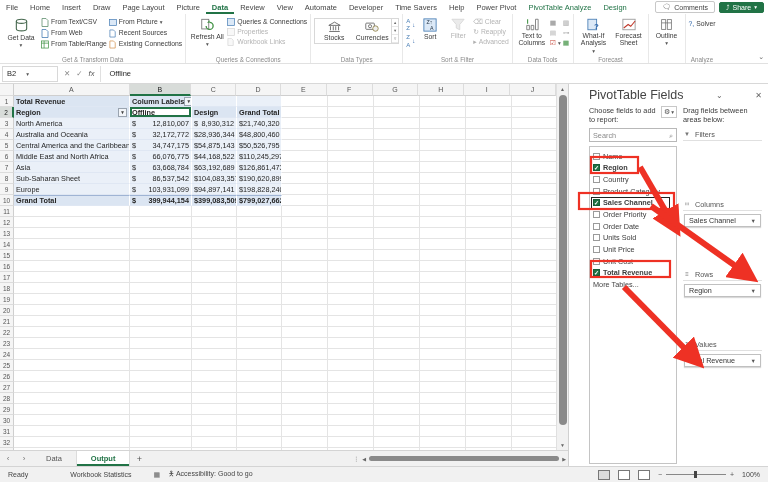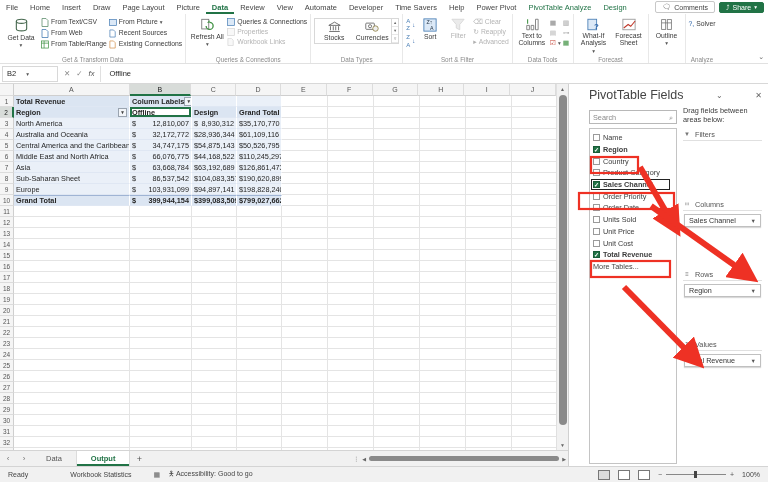--- a/index.html
+++ b/index.html
@@ -454,21 +454,21 @@
         <div class="cell pc acct " style="width: 62px;">
           <span>$</span>
           <span>12,810,007</span>
         </div>
         <div class="cell pc acct " style="width: 45px;">
           <span>$</span>
           <span>8,930,312</span>
         </div>
         <div class="cell pc acct " style="width: 45px;">
           <span>$</span>
-          <span>35,170,770</span>
+          <span>21,740,320</span>
         </div>
         <div class="cell" style="width: 46px;"></div>
         <div class="cell" style="width: 46px;"></div>
         <div class="cell" style="width: 46px;"></div>
         <div class="cell" style="width: 46px;"></div>
         <div class="cell" style="width: 46px;"></div>
         <div class="cell" style="width: 46px;"></div>
       </div>
       <div class="grow">
         <div class="rownum">4</div>
@@ -476,21 +476,21 @@
         <div class="cell pc acct " style="width: 62px;">
           <span>$</span>
           <span>32,172,772</span>
         </div>
         <div class="cell pc acct " style="width: 45px;">
           <span>$</span>
           <span>28,936,344</span>
         </div>
         <div class="cell pc acct " style="width: 45px;">
           <span>$</span>
-          <span>61,109,116</span>
+          <span>48,800,460</span>
         </div>
         <div class="cell" style="width: 46px;"></div>
         <div class="cell" style="width: 46px;"></div>
         <div class="cell" style="width: 46px;"></div>
         <div class="cell" style="width: 46px;"></div>
         <div class="cell" style="width: 46px;"></div>
         <div class="cell" style="width: 46px;"></div>
       </div>
       <div class="grow">
         <div class="rownum">5</div>
@@ -970,20 +970,27 @@
   </div>
 
   <div id="pane">
     <div id="panetitle">
       <span>PivotTable Fields</span>
       <span class="ic">⌄</span>
       <span class="ic">✕</span>
     </div>
     <div id="panecols">
       <div id="pleft">
+        <div id="chooser">
+          <span class="txt">Choose fields to add to report:</span>
+          <div id="gearbtn">
+              <span>⚙</span>
+              <span class="caret">▾</span>
+            </div>
+        </div>
         <div id="searchbox">
           <span>Search</span>
           <span class="mag">⌕</span>
         </div>
         <div id="fieldlist">
             <div class="frow">
               <div class="cb"></div>
               <div class="flabel">Name</div>
             </div>
             <div class="frow bold">

